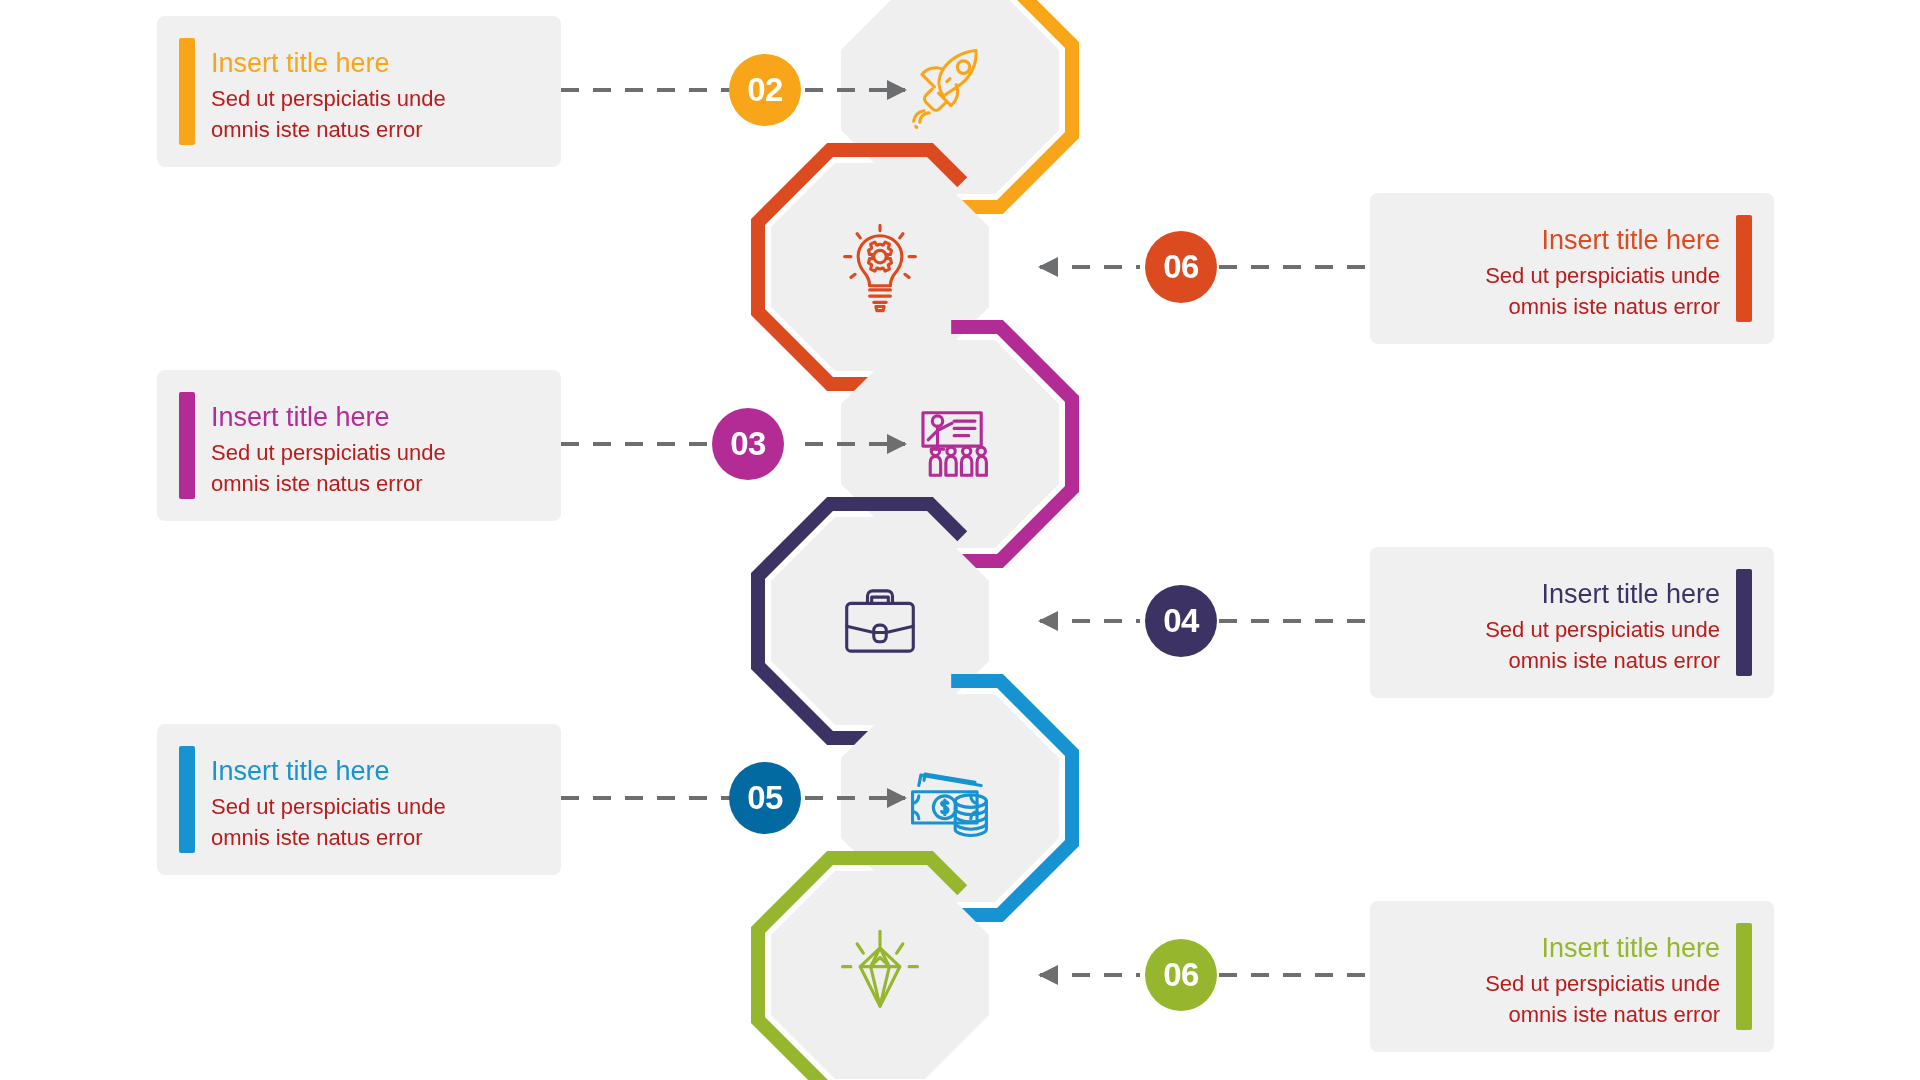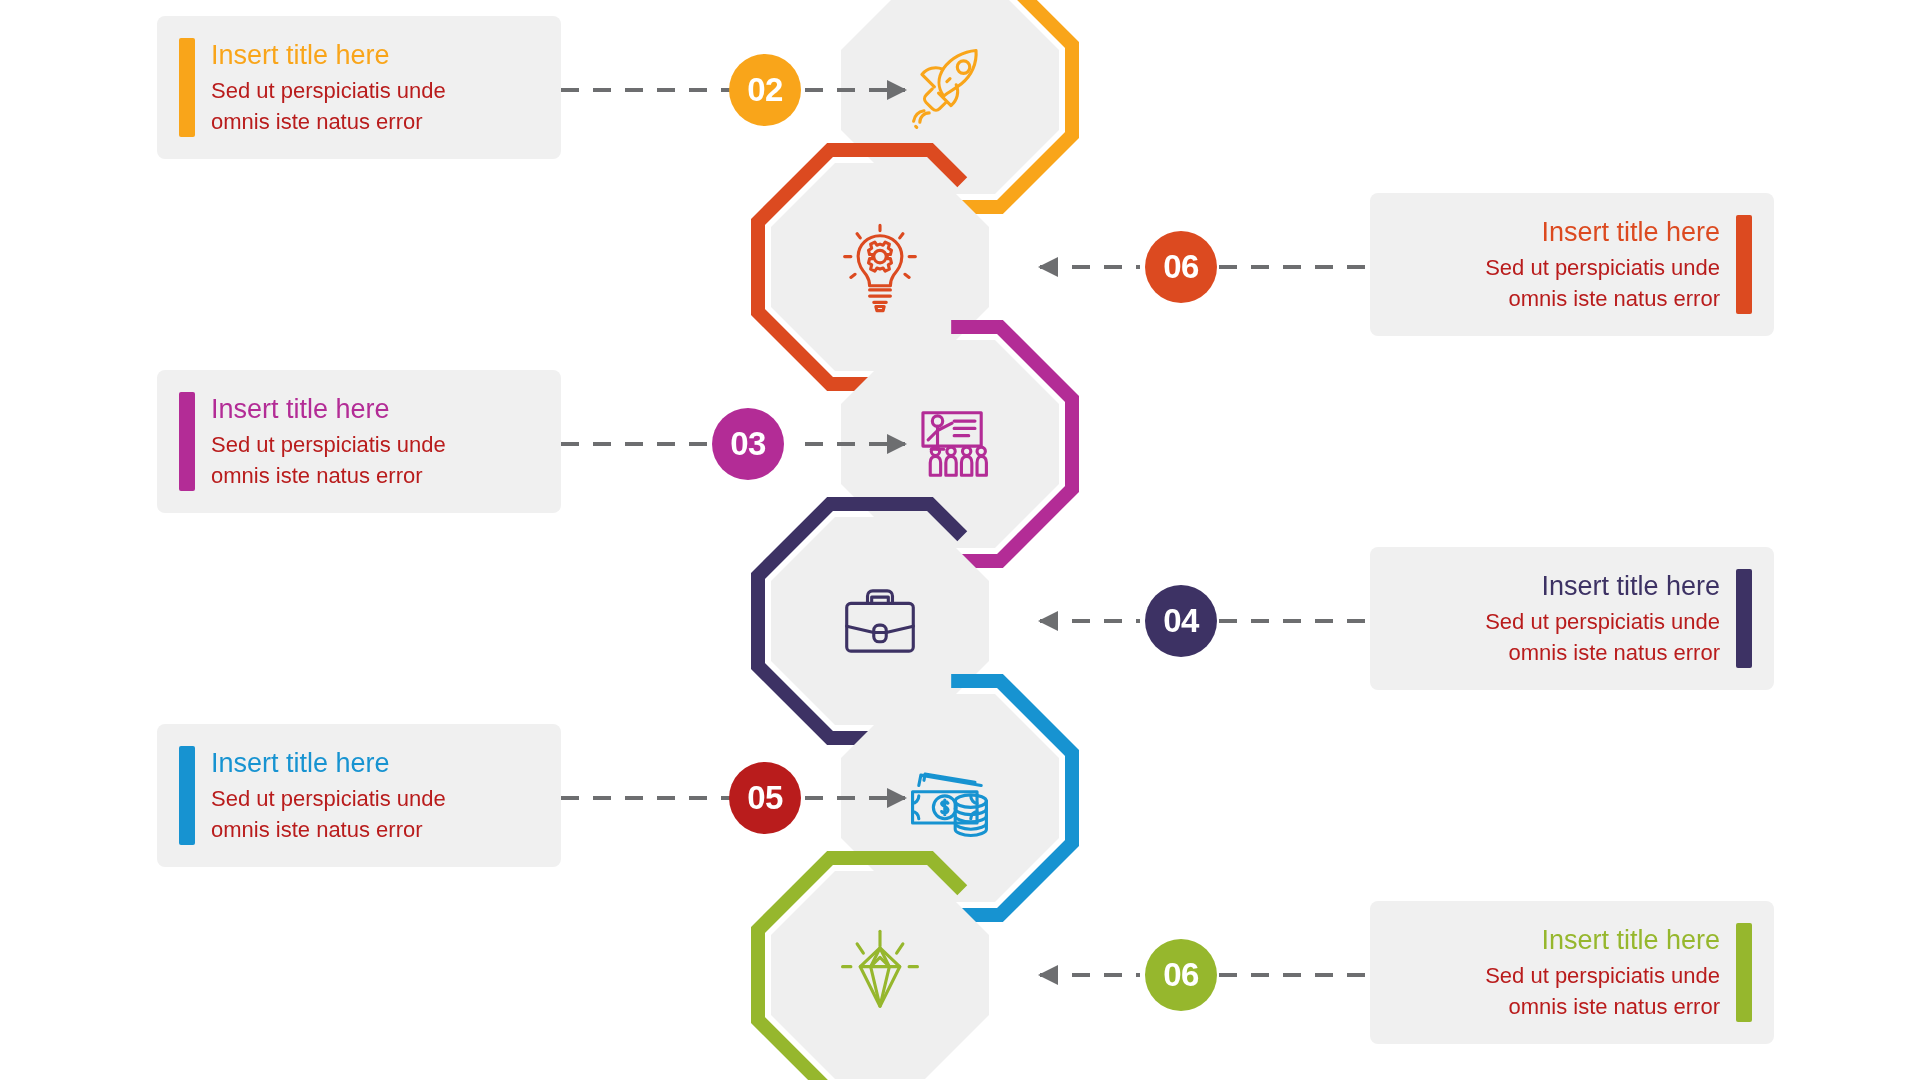--- a/index.html
+++ b/index.html
@@ -22,21 +22,21 @@
     display:flex;
     align-items:stretch;
   }
   .card.left{padding:22px 24px 22px 22px;}
   .card.right{padding:22px 22px 22px 24px;flex-direction:row-reverse;}
   .bar{
     width:16px;
     flex:0 0 16px;
     border-radius:2px;
   }
-  .card-text{flex:1 1 auto;padding:0 0 0 16px;}
+  .card-text{flex:1 1 auto;padding:0 0 0 16px;margin-top:8px;}
   .card.right .card-text{padding:0 16px 0 0;text-align:right;}
   .card-title{
     font-size:27px;
     line-height:34px;
     margin:0 0 3px 0;
     white-space:nowrap;
   }
   .card-desc{
     font-size:22px;
     line-height:31px;
@@ -240,21 +240,21 @@
       <circle cx="45" cy="59" r="11"></circle>
       <path d="M45 52 L45 66 M48 55 C47 53 43 53 42 55 C41 58 49 58 48 62 C47 65 43 65 42 63"></path>
       <path d="M20 48 C20 52 17 55 14 55 M70 48 C70 52 73 55 76 55 M20 70 C20 66 17 63 14 63 M70 70 C70 66 73 63 76 63"></path>
       <ellipse cx="70" cy="53" rx="15" ry="6"></ellipse>
       <path d="M55 53 L55 80 C55 83 62 86 70 86 C78 86 85 83 85 80 L85 53"></path>
       <path d="M55 60 C55 63 62 66 70 66 C78 66 85 63 85 60"></path>
       <path d="M55 67 C55 70 62 73 70 73 C78 73 85 70 85 67"></path>
       <path d="M55 74 C55 77 62 80 70 80 C78 80 85 77 85 74"></path>
     </svg>
     </div>
-    <div class="badge" style="background: #b91c1c; left: 729px; top: 762px;">05</div>
+    <div class="badge" style="background: #0369a1; left: 729px; top: 762px;">05</div>
     <div class="card left" style="left: 157px; top: 724px;">
       <div class="bar" style="background: rgb(23, 147, 209);"></div>
       <div class="card-text">
         <div class="card-title" style="color: rgb(23, 147, 209);">Insert title here</div>
         <div class="card-desc">Sed ut perspiciatis unde</div>
         <div class="card-desc">omnis iste natus error</div>
       </div>
     </div>
     <div class="conn" style="left: 561px; top: 796px; width: 170px;">
       <div class="dash"></div>

